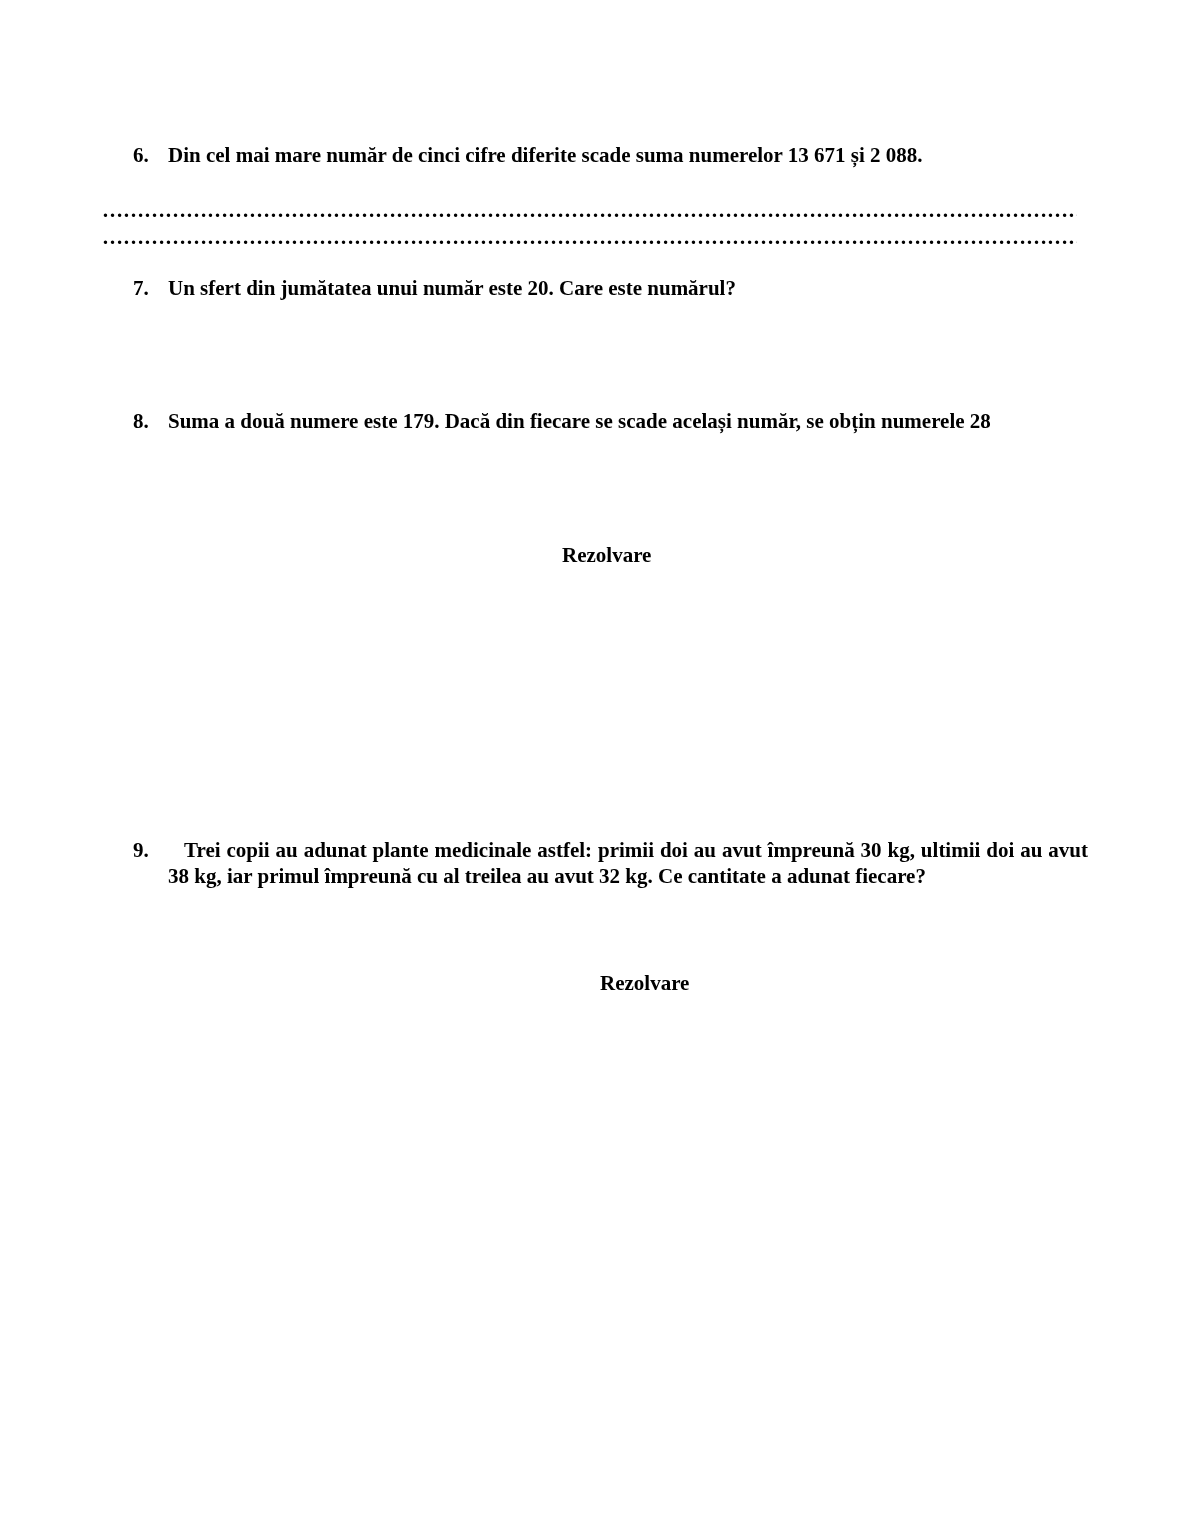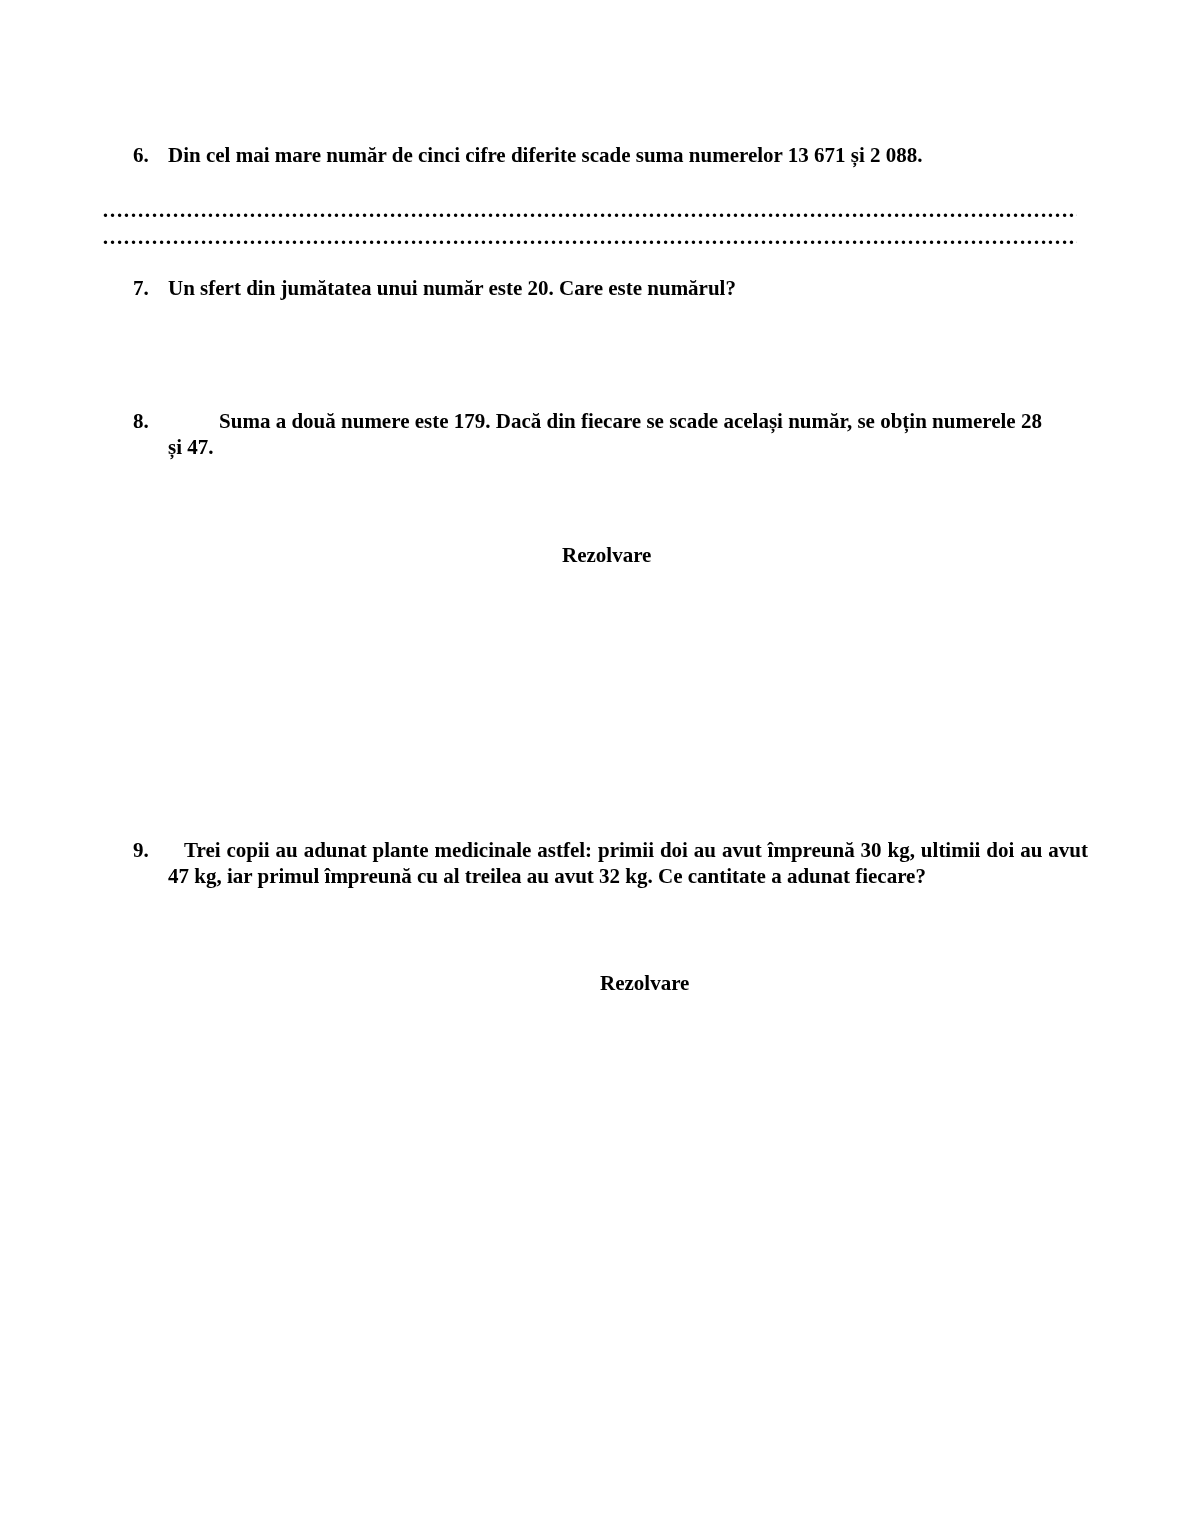--- a/index.html
+++ b/index.html
@@ -70,26 +70,25 @@
   <div class="dotline" style="top:198px;">……………………………………………………………………………………………………………………………………………………………………</div>
   <div class="dotline" style="top:225px;">……………………………………………………………………………………………………………………………………………………………………</div>
 
   <div class="q" style="left:133px; top:275px; width:960px;">
     <span class="num">7.</span>
     <span class="text" style="white-space:nowrap;">Un sfert din jumătatea unui număr este 20. Care este numărul?</span>
   </div>
 
   <div class="q" style="left:133px; top:408px; width:960px;">
     <span class="num">8.</span>
-    <span class="text" style="white-space:nowrap;text-align:center;">Suma a două numere este 179. Dacă din fiecare se scade același număr, se obțin numerele 28</span>
-    <span class="text">și 47.</span>
+    <span class="text" style="white-space:nowrap;">Suma a două numere este 179. Dacă din fiecare se scade același număr, se obțin numerele 28</span>
   </div>
 
   <div class="heading" style="left:562px; top:542px;">Rezolvare</div>
 
   <div class="q" style="left:133px; top:837px; width:955px;">
     <span class="num">9.</span>
-    <span class="text justify"><span style="display:inline-block; width:16px;"></span><span>Trei copii au adunat plante medicinale astfel: primii doi au avut împreună 30 kg, ultimii doi au avut 47 kg, iar primul împreună cu al treilea au avut 32 kg. Ce cantitate a adunat fiecare?</span></span>
+    <span class="text justify"><span style="display:inline-block; width:16px;"></span><span>Trei copii au adunat plante medicinale astfel: primii doi au avut împreună 30 kg, ultimii doi au avut 38 kg, iar primul împreună cu al treilea au avut 32 kg. Ce cantitate a adunat fiecare?</span></span>
   </div>
 
   <div class="heading" style="left:600px; top:970px;">Rezolvare</div>
 
 </div>
 
 </body></html>

